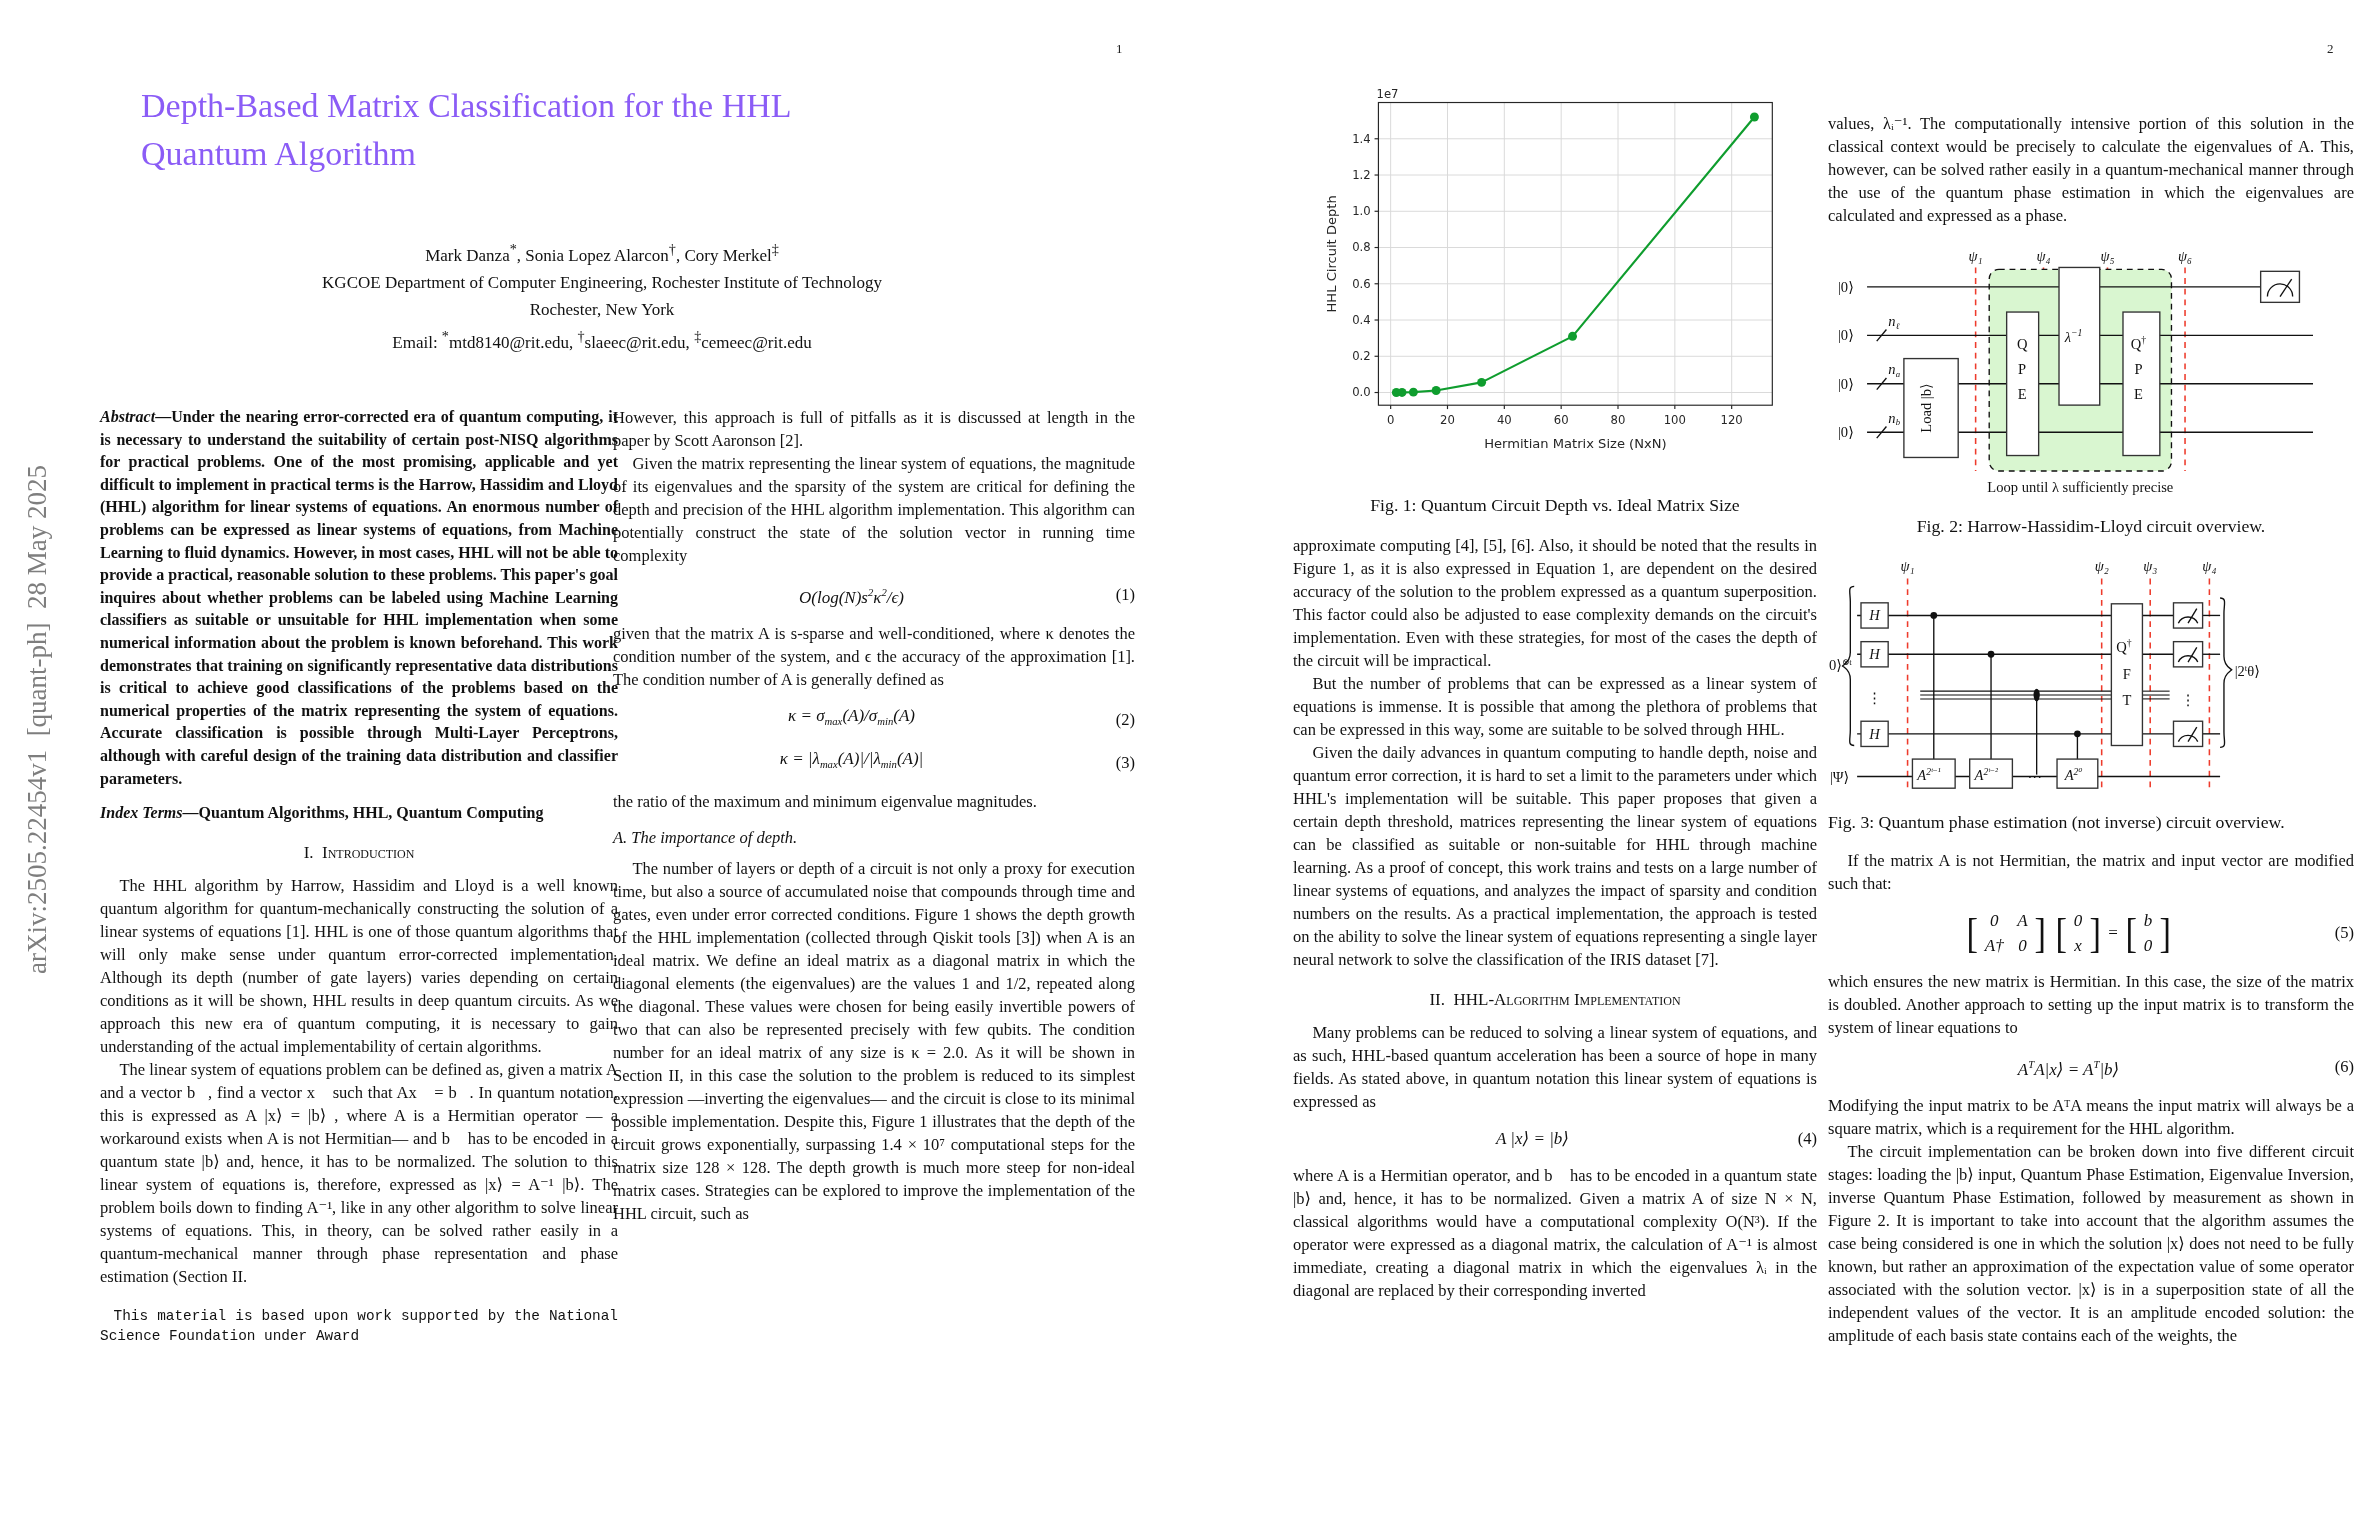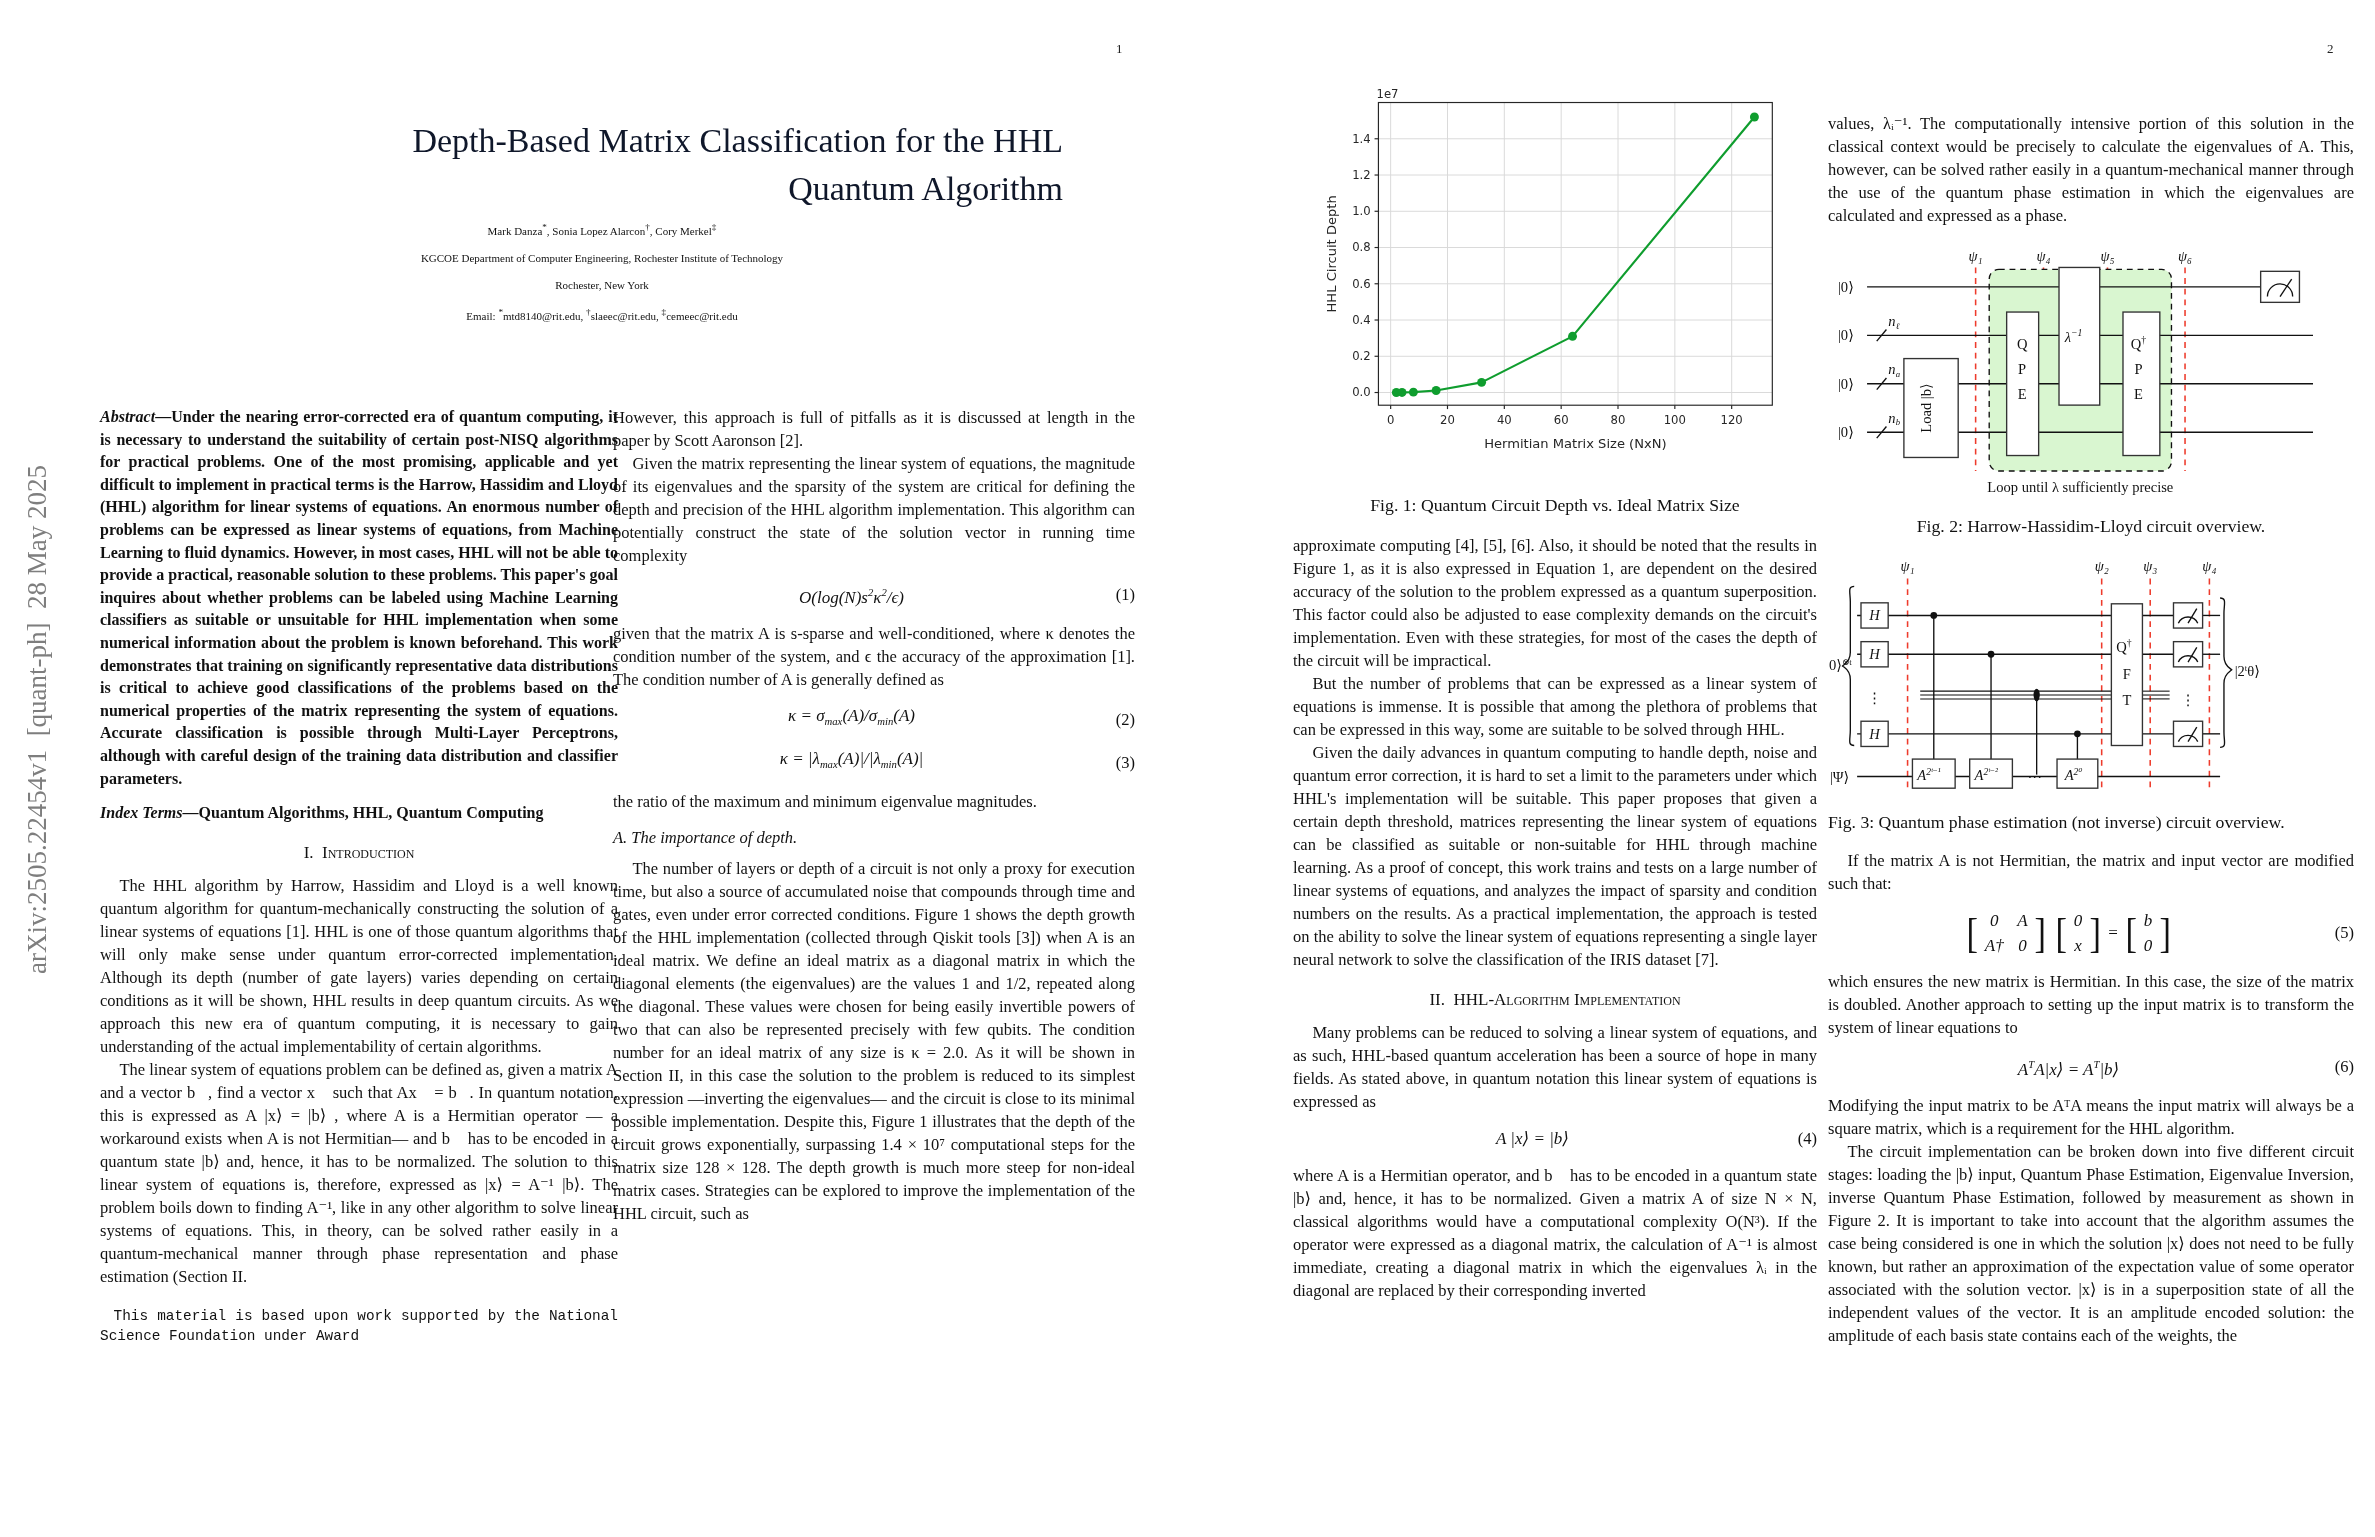--- a/index.html
+++ b/index.html
@@ -2,24 +2,24 @@
 <html style="--barrier_red: #ee3b2c; --loop_region_fill: #d9f6d0; --chart_line: #0f9d2e;"><head>
 <meta charset="utf-8">
 <style>
   html,body{margin:0;padding:0;background:#ffffff;}
   .sheet{position:relative;width:2375px;height:1537px;background:#ffffff;overflow:hidden;
          font-family:"Liberation Serif","DejaVu Serif",serif;color:#111;}
   .pagenum{position:absolute;font-size:13px;color:#222;}
   .arxiv{position:absolute;left:-422px;top:702px;width:922px;height:35px;
          transform:rotate(-90deg);transform-origin:center;text-align:center;
          font-size:27px;color:#7e7e7e;white-space:pre;}
-  .title{position:absolute;left:141px;top:82px;width:922px;text-align:right;
-         font-size:34px;line-height:48px;color:#0f172a;margin-top:35px;}
-  .authors{position:absolute;left:141px;top:214px;width:922px;text-align:center;
-         font-size:11px;line-height:27px;}
+  .title{position:absolute;left:141px;top:82px;width:922px;text-align:left;
+         font-size:34px;line-height:48px;color:#8b5cf6;}
+  .authors{position:absolute;left:141px;top:236px;width:922px;text-align:center;
+         font-size:17px;line-height:27px;}
   .col{position:absolute;text-align:justify;font-size:16.5px;line-height:23px;}
   .col p{margin:0;}
   p.ind{text-indent:19.4px;}
   .abstract{font-weight:bold;font-size:16px;line-height:22.6px;}
   .abstract .lead{font-style:italic;}
   .idx{font-weight:bold;font-size:16px;line-height:22.6px;margin-top:11.6px !important;}
   .idx .lead{font-style:italic;}
   .sechead{text-align:center;font-size:17px;margin:16.5px 0 10.7px 0 !important;text-indent:0 !important;}
   .sechead .sc{font-variant:small-caps;}
   .subsec{font-style:italic;margin:12.6px 0 7.8px 0 !important;text-align:left;text-indent:0 !important;}

